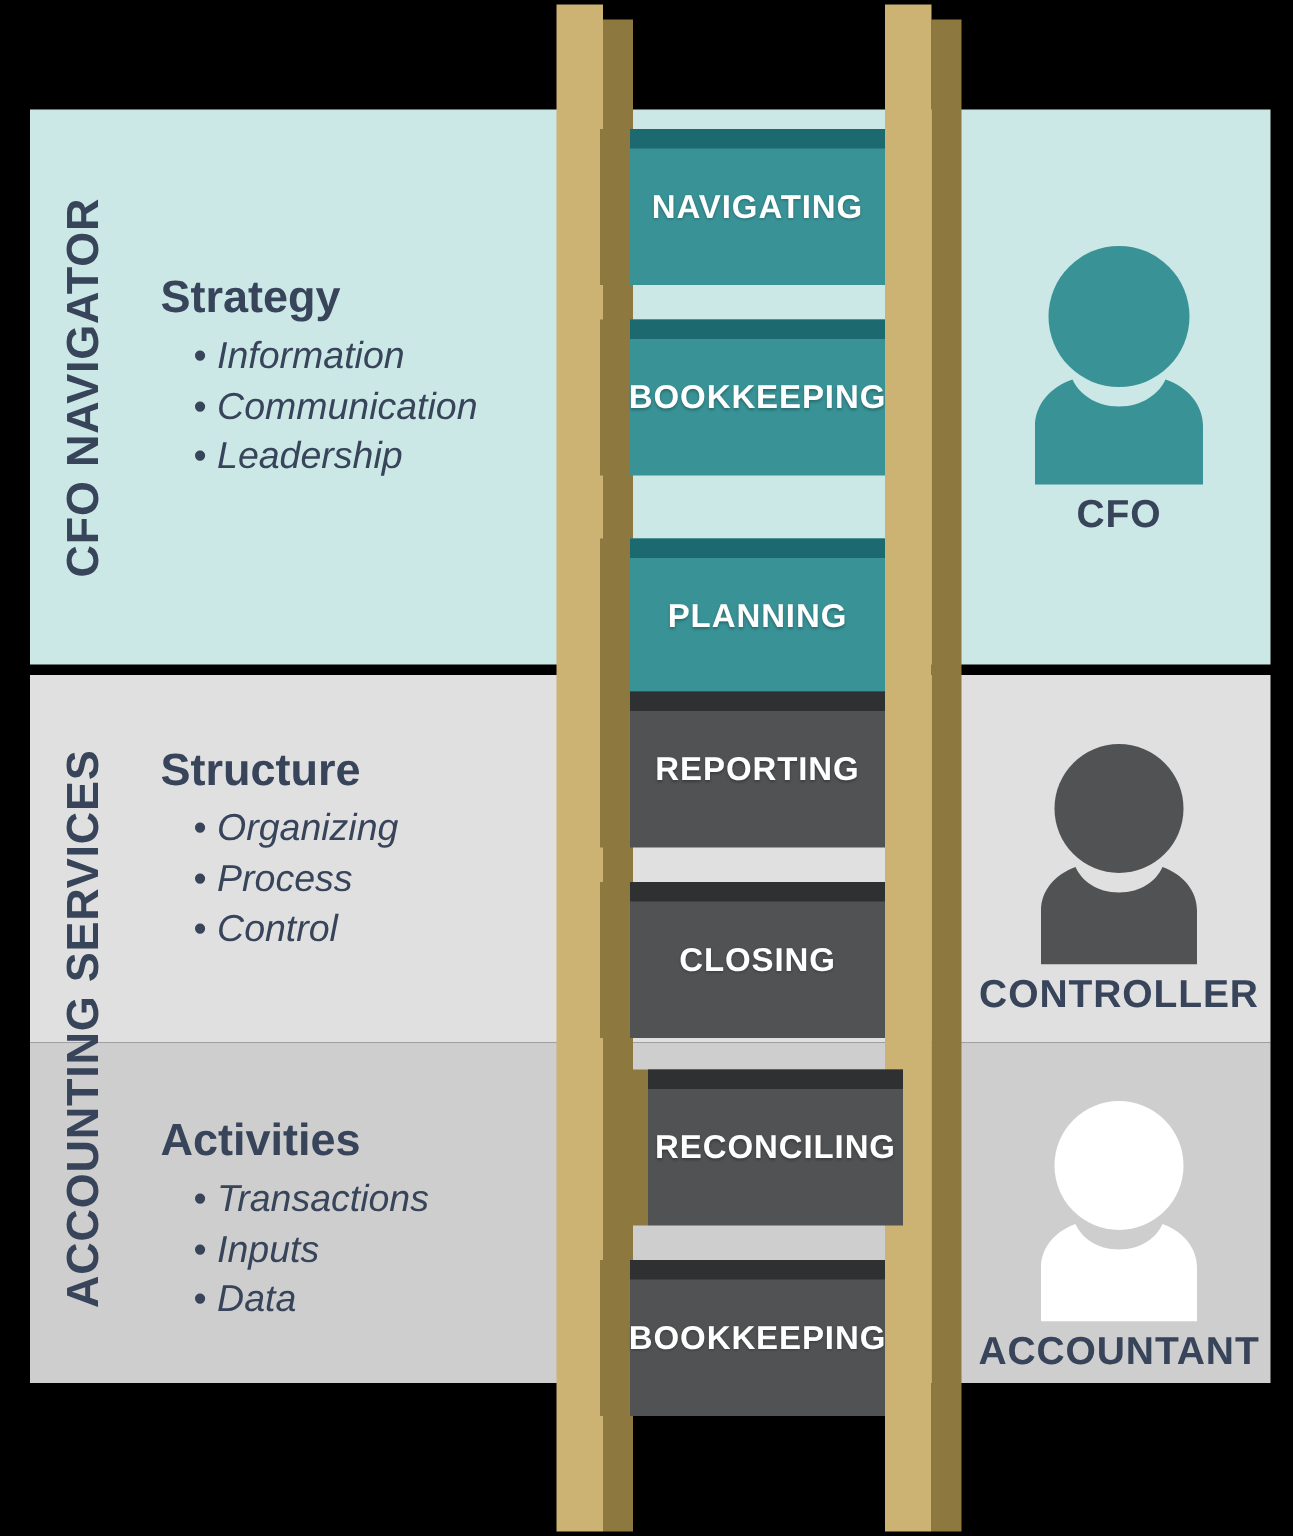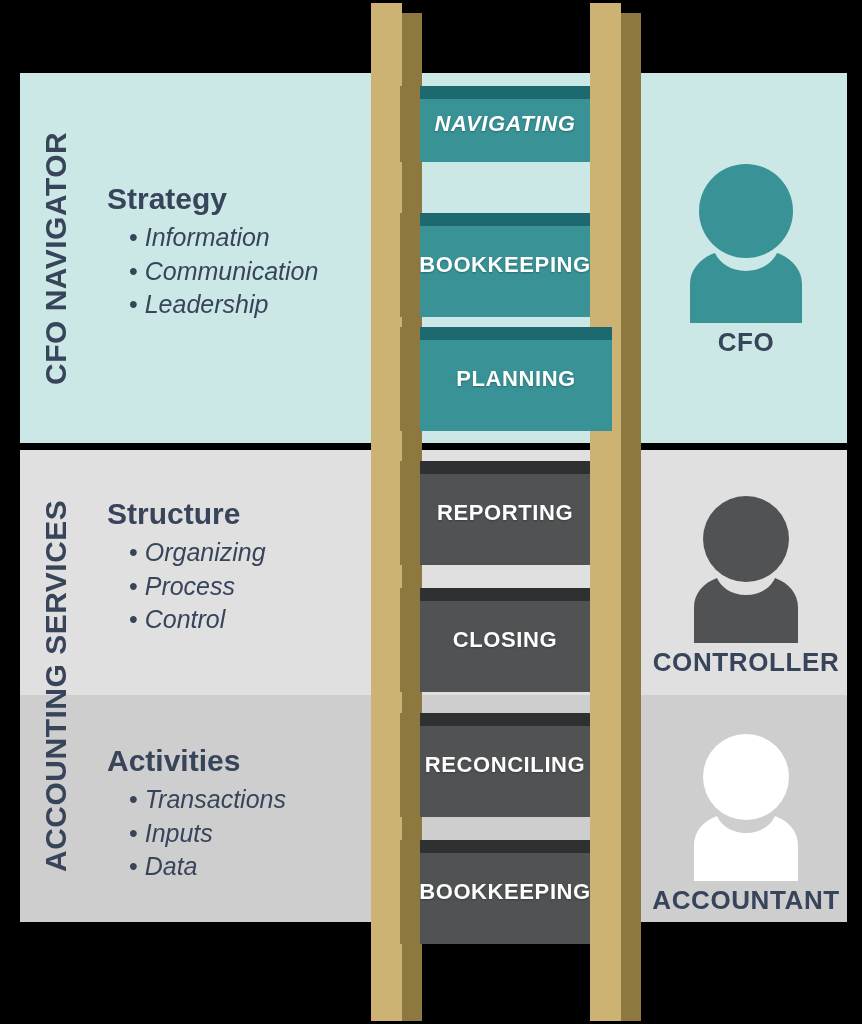--- a/index.html
+++ b/index.html
@@ -135,51 +135,51 @@
     </svg>
     <div class="person-label">ACCOUNTANT</div>
   </div>
 
   <div id="ladder">
     <div class="rail-side" id="rail-left-side"></div>
     <div class="rail-side" id="rail-right-side"></div>
     <div class="rail-face" id="rail-left-face"></div>
     <div class="rail-face" id="rail-right-face"></div>
     <div id="rungs-holder">
-        <div class="rung teal" style="top: 86px; height: 76px; font-style: italic;">
+        <div class="rung teal" style="top: 86px; height: 104px;">
           <div class="rung-shadow"></div>
           <div class="rung-body"></div>
           <div class="rung-top"></div>
           <div class="rung-label">NAVIGATING</div>
         </div>
         <div class="rung teal" style="top: 213px; height: 104px;">
           <div class="rung-shadow"></div>
           <div class="rung-body"></div>
           <div class="rung-top"></div>
           <div class="rung-label">BOOKKEEPING</div>
         </div>
-        <div class="rung teal" style="top: 327px; height: 104px; padding-left: 22px;">
+        <div class="rung teal" style="top: 359px; height: 104px;">
           <div class="rung-shadow"></div>
           <div class="rung-body"></div>
           <div class="rung-top"></div>
           <div class="rung-label">PLANNING</div>
         </div>
         <div class="rung dark" style="top: 461px; height: 104px;">
           <div class="rung-shadow"></div>
           <div class="rung-body"></div>
           <div class="rung-top"></div>
           <div class="rung-label">REPORTING</div>
         </div>
         <div class="rung dark" style="top: 588px; height: 104px; border-radius: 28px;">
           <div class="rung-shadow"></div>
           <div class="rung-body"></div>
           <div class="rung-top"></div>
           <div class="rung-label">CLOSING</div>
         </div>
-        <div class="rung dark" style="top: 713px; height: 104px;">
+        <div class="rung dark" style="top: 713px; height: 104px; margin-left: 12px;">
           <div class="rung-shadow"></div>
           <div class="rung-body"></div>
           <div class="rung-top"></div>
           <div class="rung-label">RECONCILING</div>
         </div>
         <div class="rung dark" style="top: 840px; height: 104px;">
           <div class="rung-shadow"></div>
           <div class="rung-body"></div>
           <div class="rung-top"></div>
           <div class="rung-label">BOOKKEEPING</div>

